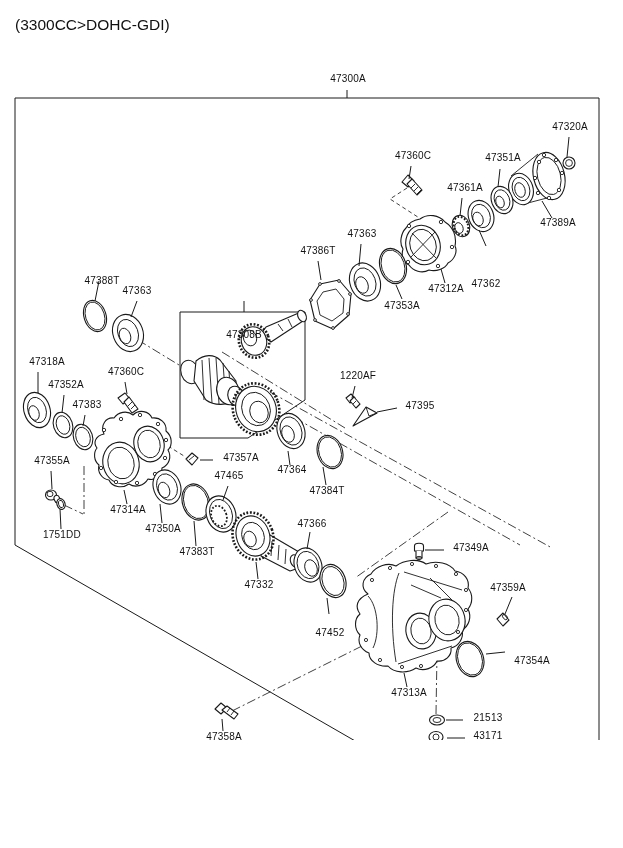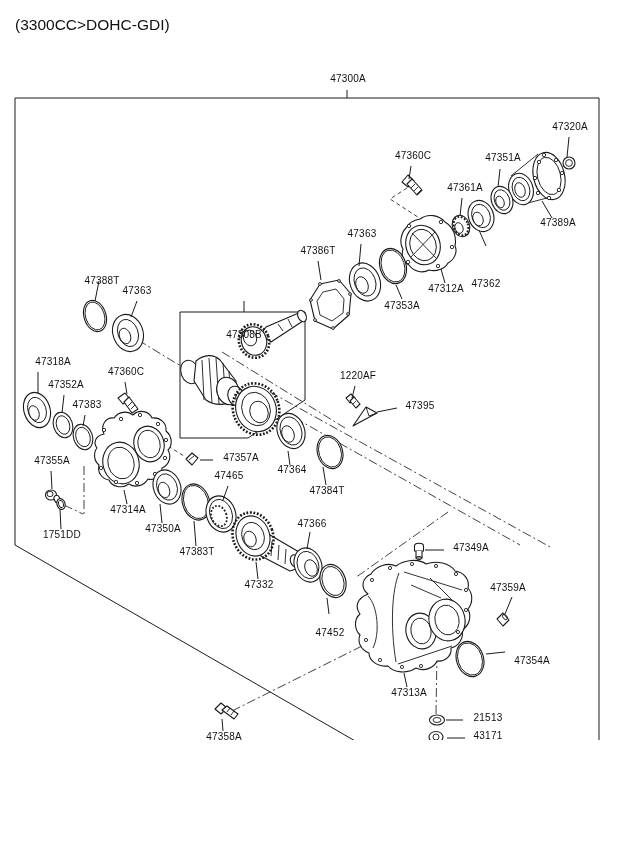--- a/index.html
+++ b/index.html
@@ -417,21 +417,21 @@
 <div class="callout" style="left:465px;top:183px;">47361A</div>
 <div class="callout" style="left:558px;top:218px;">47389A</div>
 <div class="callout" style="left:486px;top:247px;margin-top:32px;">47362</div>
 <div class="callout" style="left:362px;top:229px;">47363</div>
 <div class="callout" style="left:318px;top:246px;">47386T</div>
 <div class="callout" style="left:402px;top:301px;">47353A</div>
 <div class="callout" style="left:446px;top:284px;">47312A</div>
 <div class="callout" style="left:102px;top:276px;">47388T</div>
 <div class="callout" style="left:137px;top:286px;">47363</div>
 <div class="callout" style="left:244px;top:286px;margin-top:44px;">47308B</div>
-<div class="callout" style="left:53px;top:357px;">47318A</div>
+<div class="callout" style="left:47px;top:357px;">47318A</div>
 <div class="callout" style="left:66px;top:380px;">47352A</div>
 <div class="callout" style="left:87px;top:400px;">47383</div>
 <div class="callout" style="left:126px;top:367px;">47360C</div>
 <div class="callout" style="left:358px;top:371px;">1220AF</div>
 <div class="callout" style="left:420px;top:401px;">47395</div>
 <div class="callout" style="left:52px;top:456px;">47355A</div>
 <div class="callout" style="left:241px;top:453px;">47357A</div>
 <div class="callout" style="left:229px;top:471px;">47465</div>
 <div class="callout" style="left:292px;top:465px;">47364</div>
 <div class="callout" style="left:327px;top:486px;">47384T</div>

